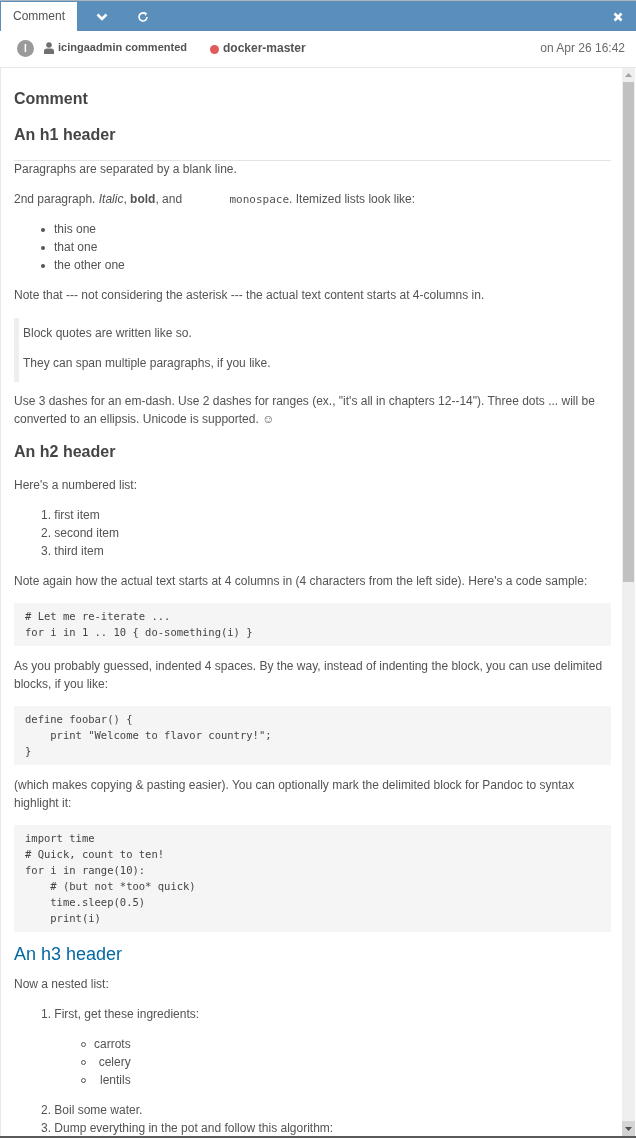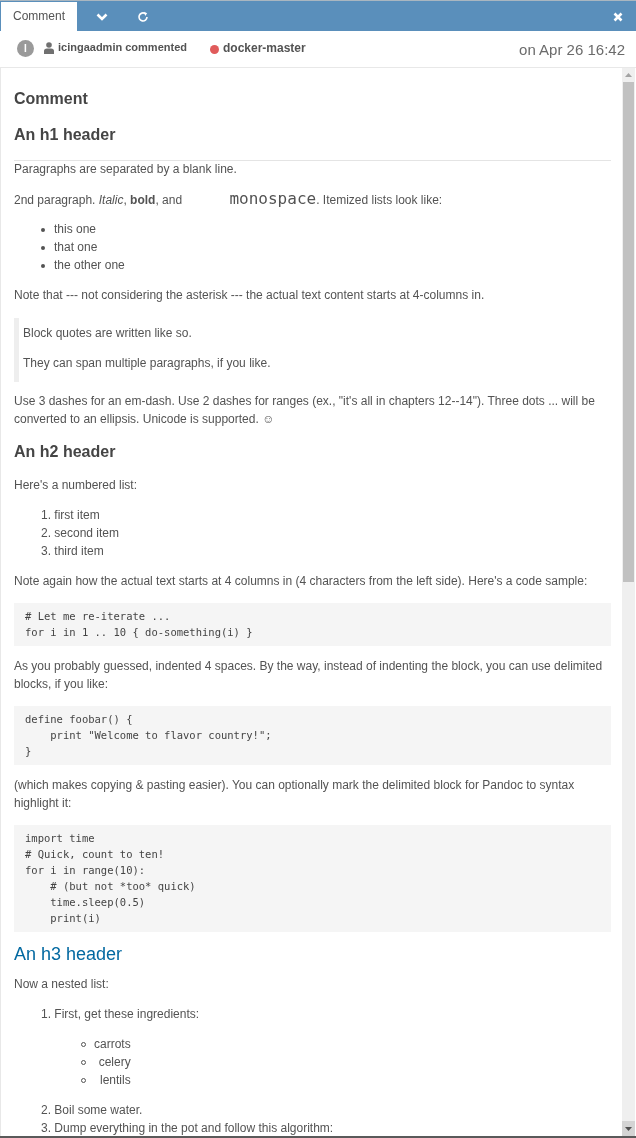--- a/index.html
+++ b/index.html
@@ -12,36 +12,36 @@
     .tab-icon.chevron { left: 82px; }
     .tab-icon.refresh { left: 123px; }
     .tab-icon.close { left: 598px; }
 
     .header { position: absolute; left: 0; top: 31px; width: 636px; height: 37px; border-bottom: 1px solid #e8e8e8; background: #fff; }
     .avatar { position: absolute; left: 17px; top: 9px; width: 17px; height: 17px; border-radius: 50%; background: #9a9a9a; color: #fff; font-size: 10px; font-weight: bold; text-align: center; line-height: 17px; }
     .user-icon { position: absolute; left: 44px; top: 11px; }
     .author { position: absolute; left: 58px; top: 10px; font-size: 11px; font-weight: bold; color: #535353; }
     .host-dot { position: absolute; left: 210px; top: 14px; width: 9px; height: 9px; border-radius: 50%; background: #e05b5b; }
     .host { position: absolute; left: 223px; top: 10px; font-size: 12px; font-weight: bold; color: #535353; }
-    .timestamp { position: absolute; right: 11px; top: 10px; font-size: 15px; color: #6b6b6b; }
+    .timestamp { position: absolute; right: 11px; top: 10px; font-size: 12px; color: #6b6b6b; }
 
     .content-wrap { position: absolute; left: 0; top: 68px; width: 636px; height: 1070px; border-left: 1px solid #e8e8e8; overflow: hidden; }
     .content { position: absolute; left: 13px; top: 0; width: 597px; }
 
     .scrollbar { position: absolute; left: 622px; top: 68px; width: 13px; height: 1070px; background: #efefef; }
     .scroll-up { position: absolute; left: 0; top: 0; width: 13px; height: 14px; display: flex; align-items: center; justify-content: center; }
     .scroll-down { position: absolute; left: 0; bottom: 2px; width: 13px; height: 15px; background: #d4d4d4; display: flex; align-items: center; justify-content: center; }
     .scroll-thumb { position: absolute; left: 1px; top: 14px; width: 11px; height: 500px; background: #c1c1c1; }
 
     .bottom-line { position: absolute; left: 0; top: 1136px; width: 636px; height: 2px; background: #5a5a5a; }
 
     h2.title { position: absolute; top: 22px; font-size: 16px; font-weight: bold; color: #454545; }
     .h1 { position: absolute; top: 58px; width: 597px; font-size: 16px; font-weight: bold; color: #454545; padding-bottom: 16px; border-bottom: 1px solid #e4e4e4; }
     .p { position: absolute; font-size: 12px; line-height: 18px; color: #535353; width: 597px; }
-    .mono { font-family: "DejaVu Sans Mono", monospace; font-size: 16px; padding-left: 44px; }
+    .mono { font-family: "DejaVu Sans Mono", monospace; font-size: 11px; padding-left: 44px; }
     ul.bullets { position: absolute; left: 40px; list-style: none; font-size: 12px; line-height: 18px; }
     ul.bullets li { position: relative; }
     ul.bullets li::before { content: ""; position: absolute; left: -13px; top: 8px; width: 4px; height: 4px; border-radius: 50%; background: #535353; }
     ul.circles { position: absolute; left: 80px; list-style: none; font-size: 12px; line-height: 18px; text-align: right; }
     ul.circles li { position: relative; }
     ul.circles li::before { content: ""; position: absolute; left: -13px; top: 7px; width: 3px; height: 3px; border-radius: 50%; border: 1px solid #535353; }
     ol.nums { position: absolute; left: 27px; list-style: none; font-size: 12px; line-height: 18px; }
     .blockquote { position: absolute; left: 0; top: 250px; width: 597px; height: 64px; border-left: 5px solid #eeeeee; }
     .blockquote .p { left: 4px; width: 580px; }
     .h2sec { position: absolute; font-size: 16px; font-weight: bold; color: #454545; }

